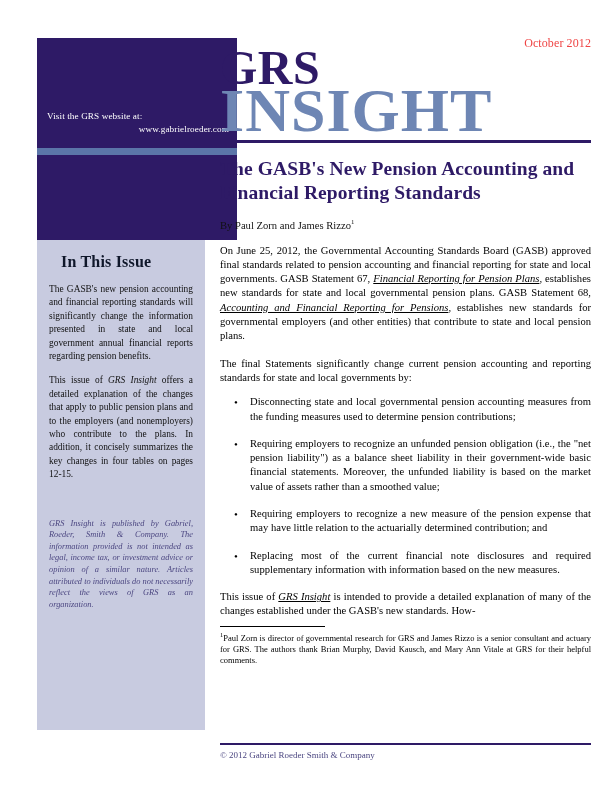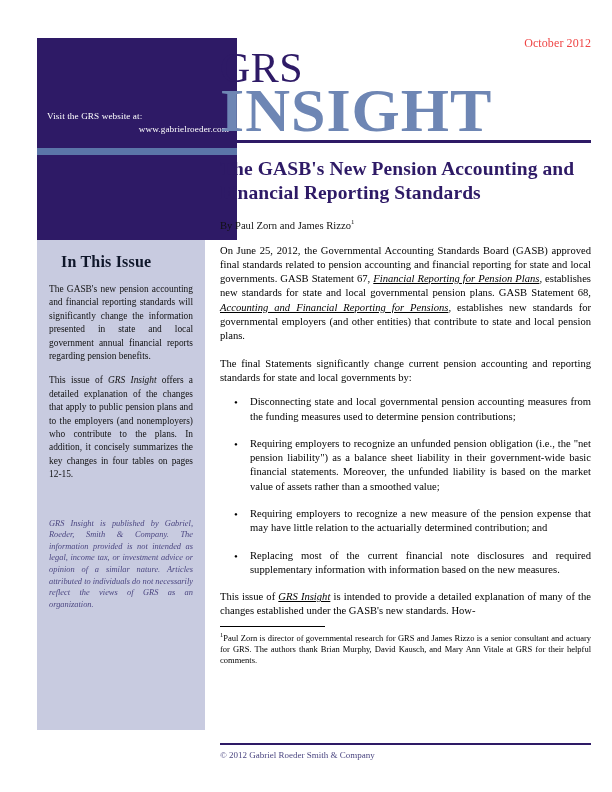--- a/index.html
+++ b/index.html
@@ -98,23 +98,23 @@
 
   #issue-date {
     text-align: right;
     font-size: 12px;
     color: #ef4444;
     margin: 0 0 1px 0;
     letter-spacing: 0.1px;
   }
 
   #brand-grs {
-    font-size: 42px;
+    font-size: 48px;
     line-height: 40px;
-    font-weight: normal;
+    font-weight: bold;
     color: #2E1A66;
     letter-spacing: 0.5px;
     margin: -4px 0 0 0;
   }
 
   #brand-insight {
     font-size: 62px;
     line-height: 56px;
     font-weight: bold;
     color: #6E86B4;

